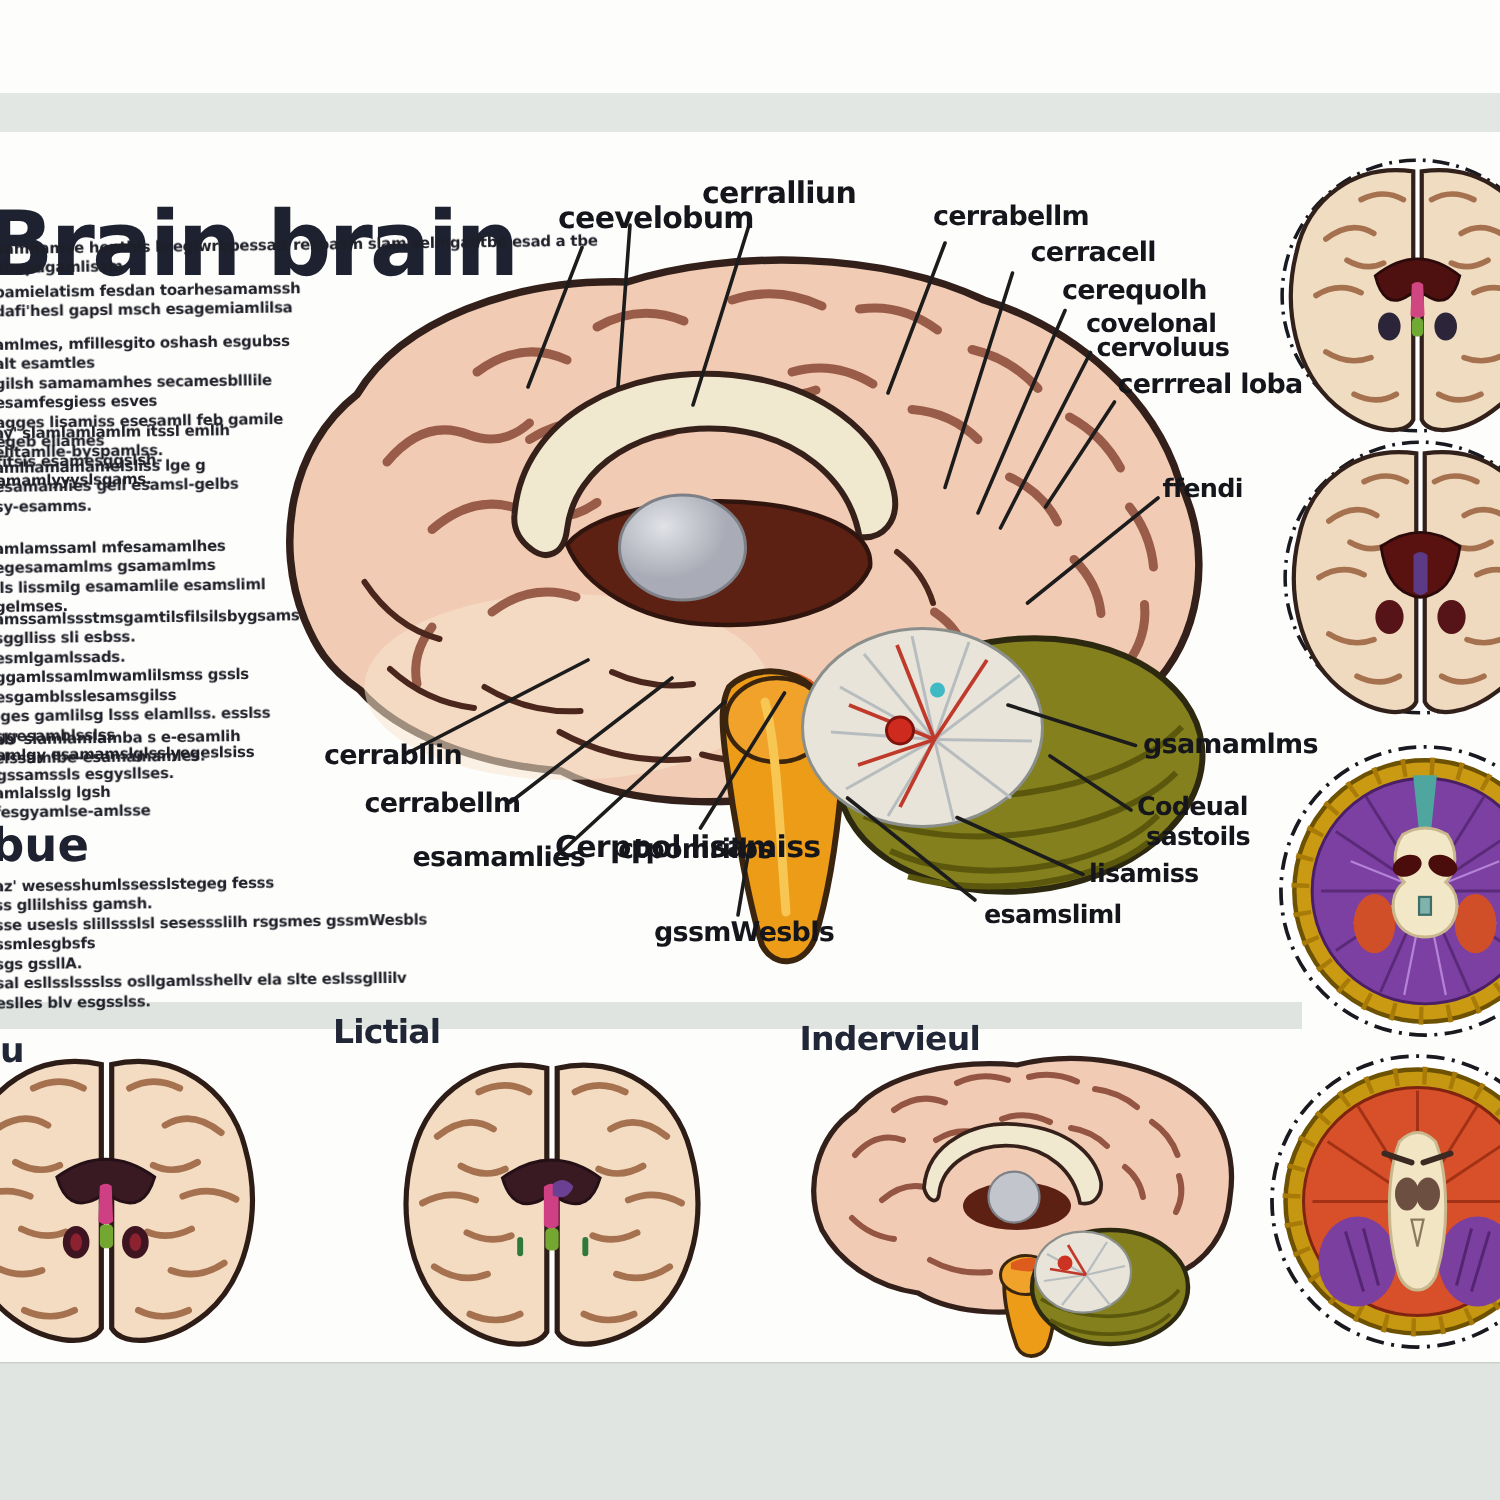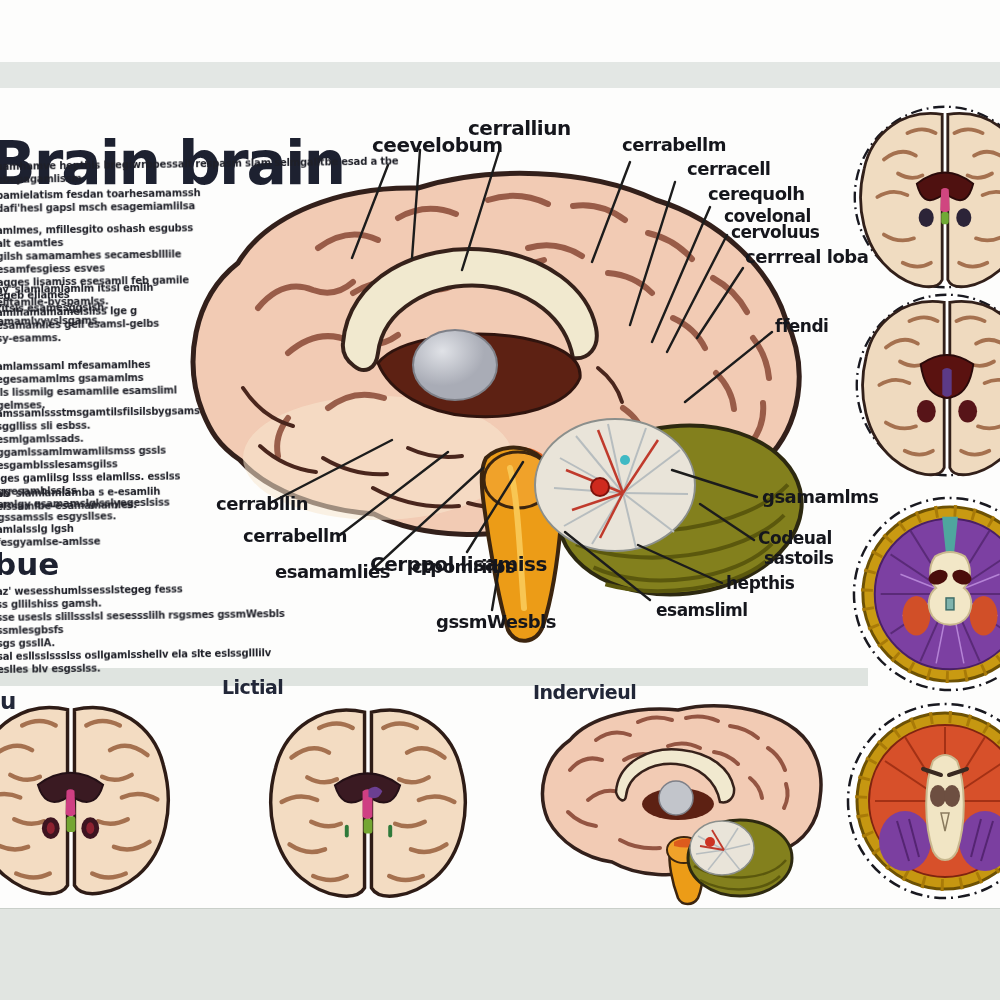--- a/index.html
+++ b/index.html
@@ -12,21 +12,21 @@
   #poster-title{position:absolute;left:-10px;top:88px;font-size:60px;font-weight:bold;
        color:#1d2130;letter-spacing:-2px;white-space:nowrap}
   .garble{position:absolute;font-size:10px;font-weight:bold;line-height:13px;color:#1e1f27;
        white-space:pre-line;filter:blur(.45px);letter-spacing:-.2px;transform:rotate(-.8deg);
        transform-origin:left top}
   #sub-heading{position:absolute;left:-6px;top:546px;font-size:31px;font-weight:bold;color:#1d2130}
   .callout{position:absolute;font-weight:bold;color:#15161c;white-space:nowrap;
        font-size:18px;letter-spacing:-.5px;filter:blur(.2px)}
   .callout.small{font-size:17px}
   .callout.big{font-size:20px}
-  .bottom-label{position:absolute;font-size:19px;font-weight:bold;color:#222738;
+  .bottom-label{position:absolute;font-size:22px;font-weight:bold;color:#222738;
        letter-spacing:-.5px;filter:blur(.2px)}
   svg{position:absolute;overflow:visible}
   .overlay{pointer-events:none}
 </style>
 </head>
 <body>
 
 <div id="band-top" class="band"></div>
 <div id="band-mid" class="band"></div>
 <div id="band-bottom" class="band"></div>
@@ -189,21 +189,21 @@
 <div class="callout small" style="left:775px;top:316px">ffendi</div>
 <div class="callout" style="left:216px;top:493px">cerrabllin</div>
 <div class="callout" style="left:243px;top:525px">cerrabellm</div>
 <div class="callout" style="left:275px;top:561px">esamamlies</div>
 <div class="callout big" style="left:370px;top:552px">Cerppol lisamiss</div>
 <div class="callout" style="left:412px;top:556px">ctpomriibs</div>
 <div class="callout" style="left:436px;top:611px">gssmWesbls</div>
 <div class="callout" style="left:762px;top:486px">gsamamlms</div>
 <div class="callout small" style="left:758px;top:528px">Codeual</div>
 <div class="callout small" style="left:764px;top:548px">sastoils</div>
-<div class="callout small" style="left:726px;top:573px">hepthis</div>
+<div class="callout small" style="left:726px;top:573px">lisamiss</div>
 <div class="callout small" style="left:656px;top:600px">esamsliml</div>
 
 <svg style="left:851px;top:103px" width="188" height="188" viewBox="0 0 200 200">
   <circle cx="100" cy="100" r="96" fill="#ffffff" stroke="#191920" stroke-width="2.5" stroke-dasharray="2 5 12 5"></circle>
   <path d="M 97 12 C 55 6 22 32 14 70 C 4 110 14 154 42 178 C 66 198 92 200 97 188 L 97 12 Z" fill="#f0dcc1" stroke="#32201a" stroke-width="3"></path>
   <path d="M 103 12 C 145 6 178 32 186 70 C 196 110 186 154 158 178 C 134 198 108 200 103 188 L 103 12 Z" fill="#f0dcc1" stroke="#32201a" stroke-width="3"></path>
   <g fill="none" stroke="#a5714f" stroke-width="4" stroke-linecap="round">
     <path d="M 35 60 q 18 -14 34 -4"></path>
       <path d="M 28 100 q 16 -10 32 -2"></path>
       <path d="M 35 140 q 16 10 32 4"></path>

